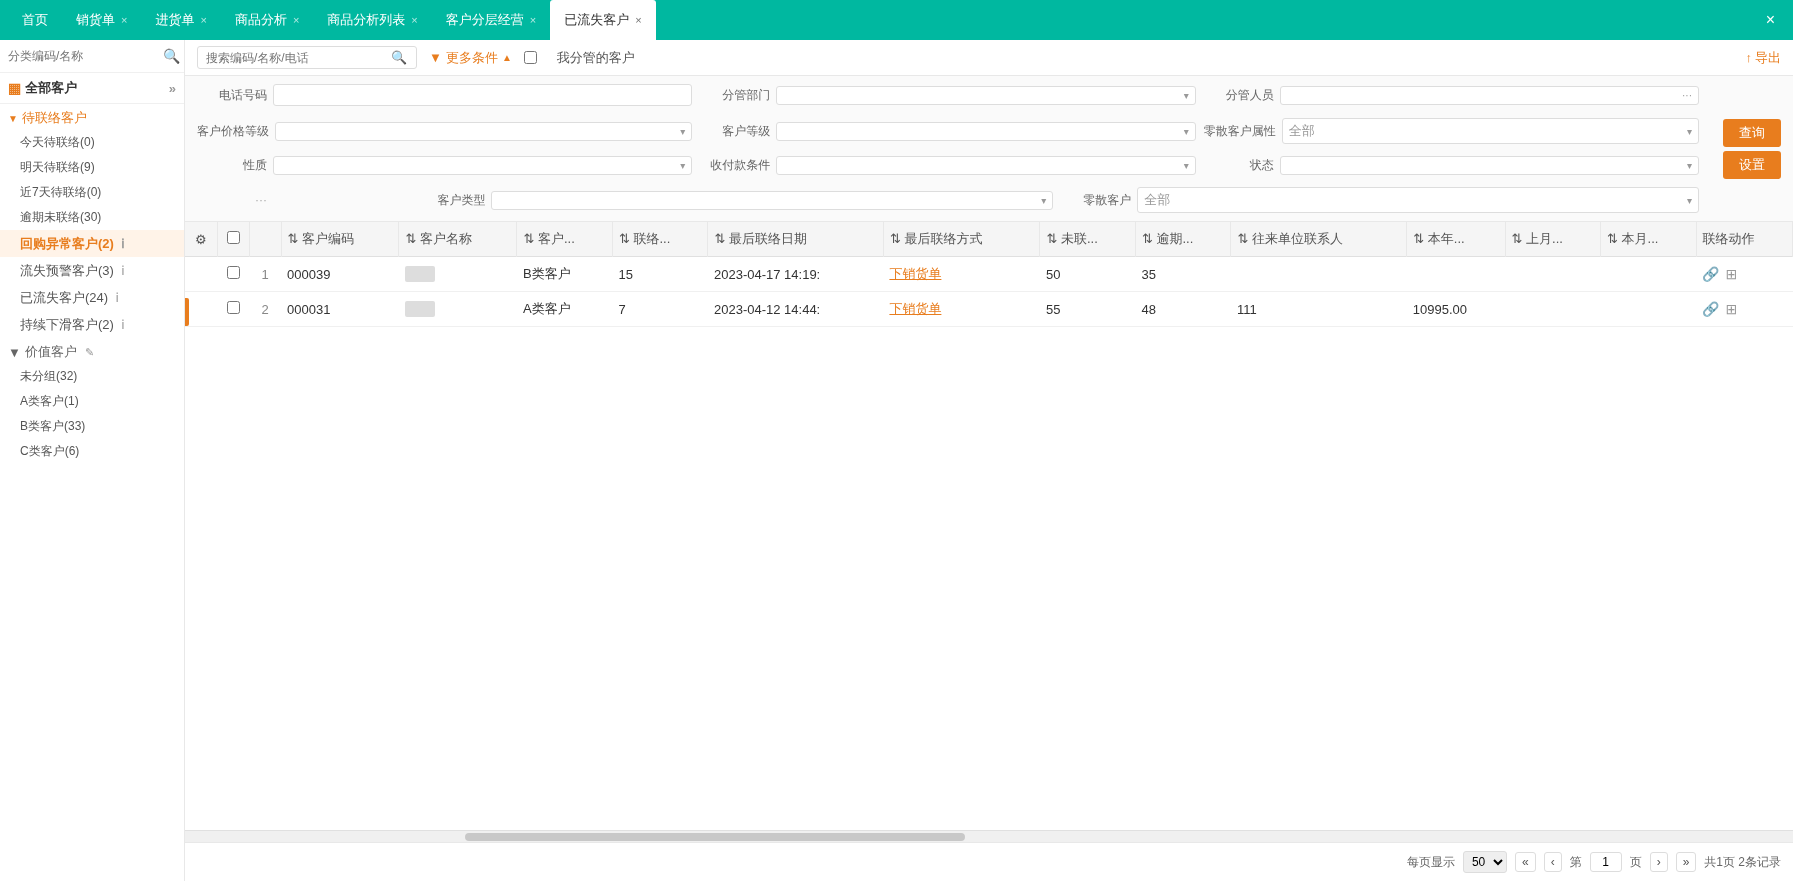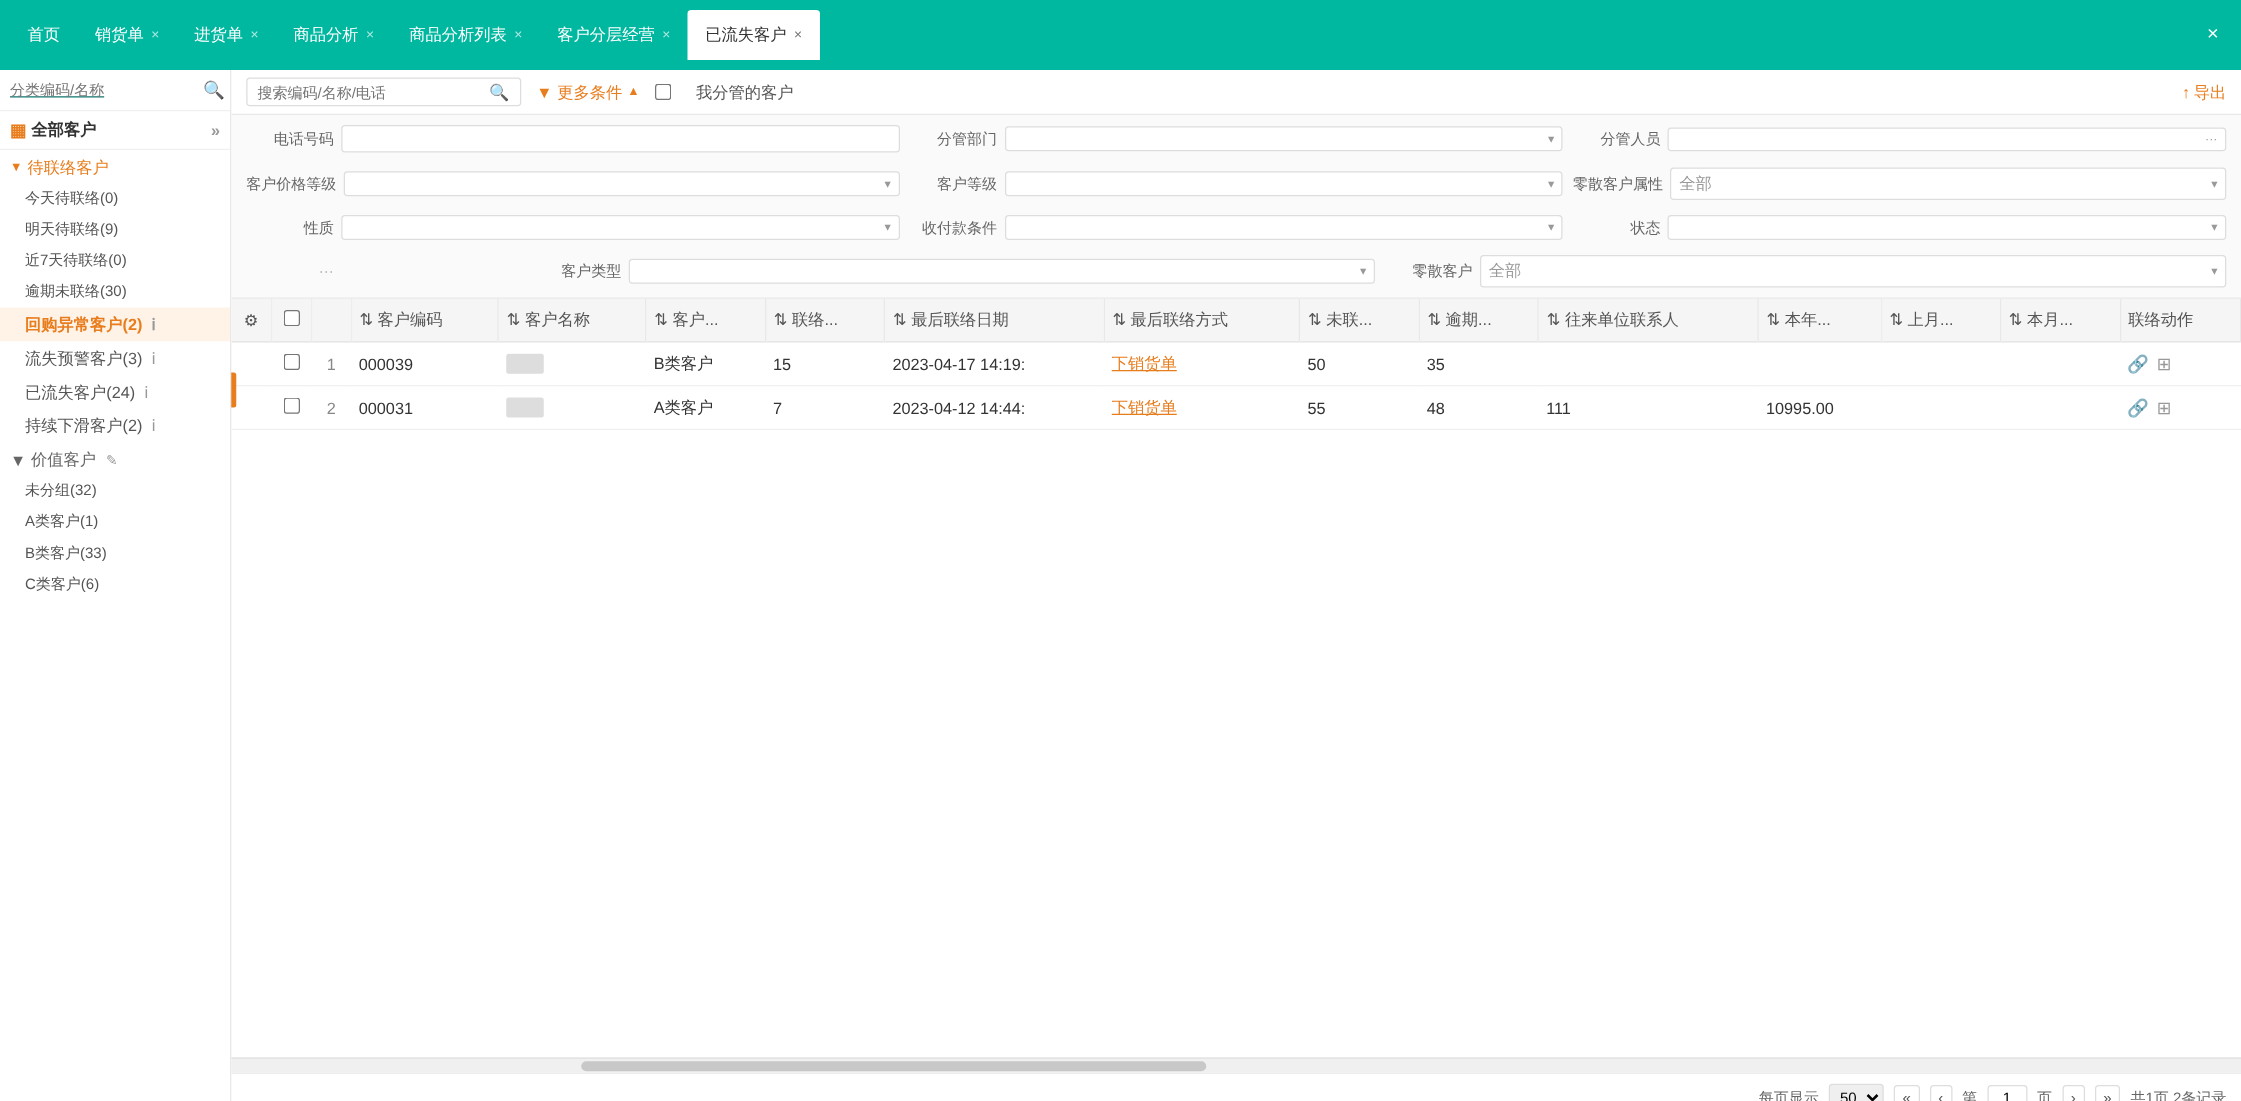--- a/index.html
+++ b/index.html
@@ -1,21 +1,21 @@
 <!DOCTYPE html>
 <html><head>
   <meta charset="utf-8">
   <style>
     * { box-sizing: border-box; margin: 0; padding: 0; font-family: 'Microsoft YaHei', SimSun, sans-serif; font-size: 13px; }
     body { background: #f5f5f5; overflow: hidden; width: 1793px; height: 881px; }
 
     
     .top-nav {
       background: #00b8a0;
-      height: 56px;
+      height: 40px;
       display: flex;
       align-items: center;
       padding: 0 8px;
       color: white;
     }
     .nav-tab {
       padding: 0 14px;
       height: 40px;
       display: flex;
       align-items: center;
@@ -55,21 +55,20 @@
       display: flex;
       align-items: center;
       border-bottom: 1px solid #f0f0f0;
     }
     .sidebar-search input {
       flex: 1;
       border: none;
       outline: none;
       font-size: 12px;
       color: #0f766e;
-      text-decoration: underline;
     }
     .sidebar-search-icon { color: #999; font-size: 14px; cursor: pointer; }
 
     .sidebar-header {
       display: flex;
       align-items: center;
       padding: 6px 8px;
       font-weight: bold;
       color: #333;
       border-bottom: 1px solid #f0f0f0;
@@ -539,20 +538,24 @@
               </div>
             </div>
             <div class="filter-cell" style="flex:1;">
               <span class="filter-label">零散客户</span>
               <div class="filter-select" style="flex:2;">
                 <span class="filter-select-text">全部</span>
                 <span class="filter-select-arrow">▾</span>
               </div>
             </div>
           </div>
+        </div>
+        <div class="adv-filter-actions">
+          <button class="query-btn">查询</button>
+          <button class="settings-btn">设置</button>
         </div>
       </div>
     </div>
 
     <div class="table-container">
       <table>
         <thead>
           <tr>
             <th class="settings-col">⚙</th>
             <th class="checkbox-cell">

